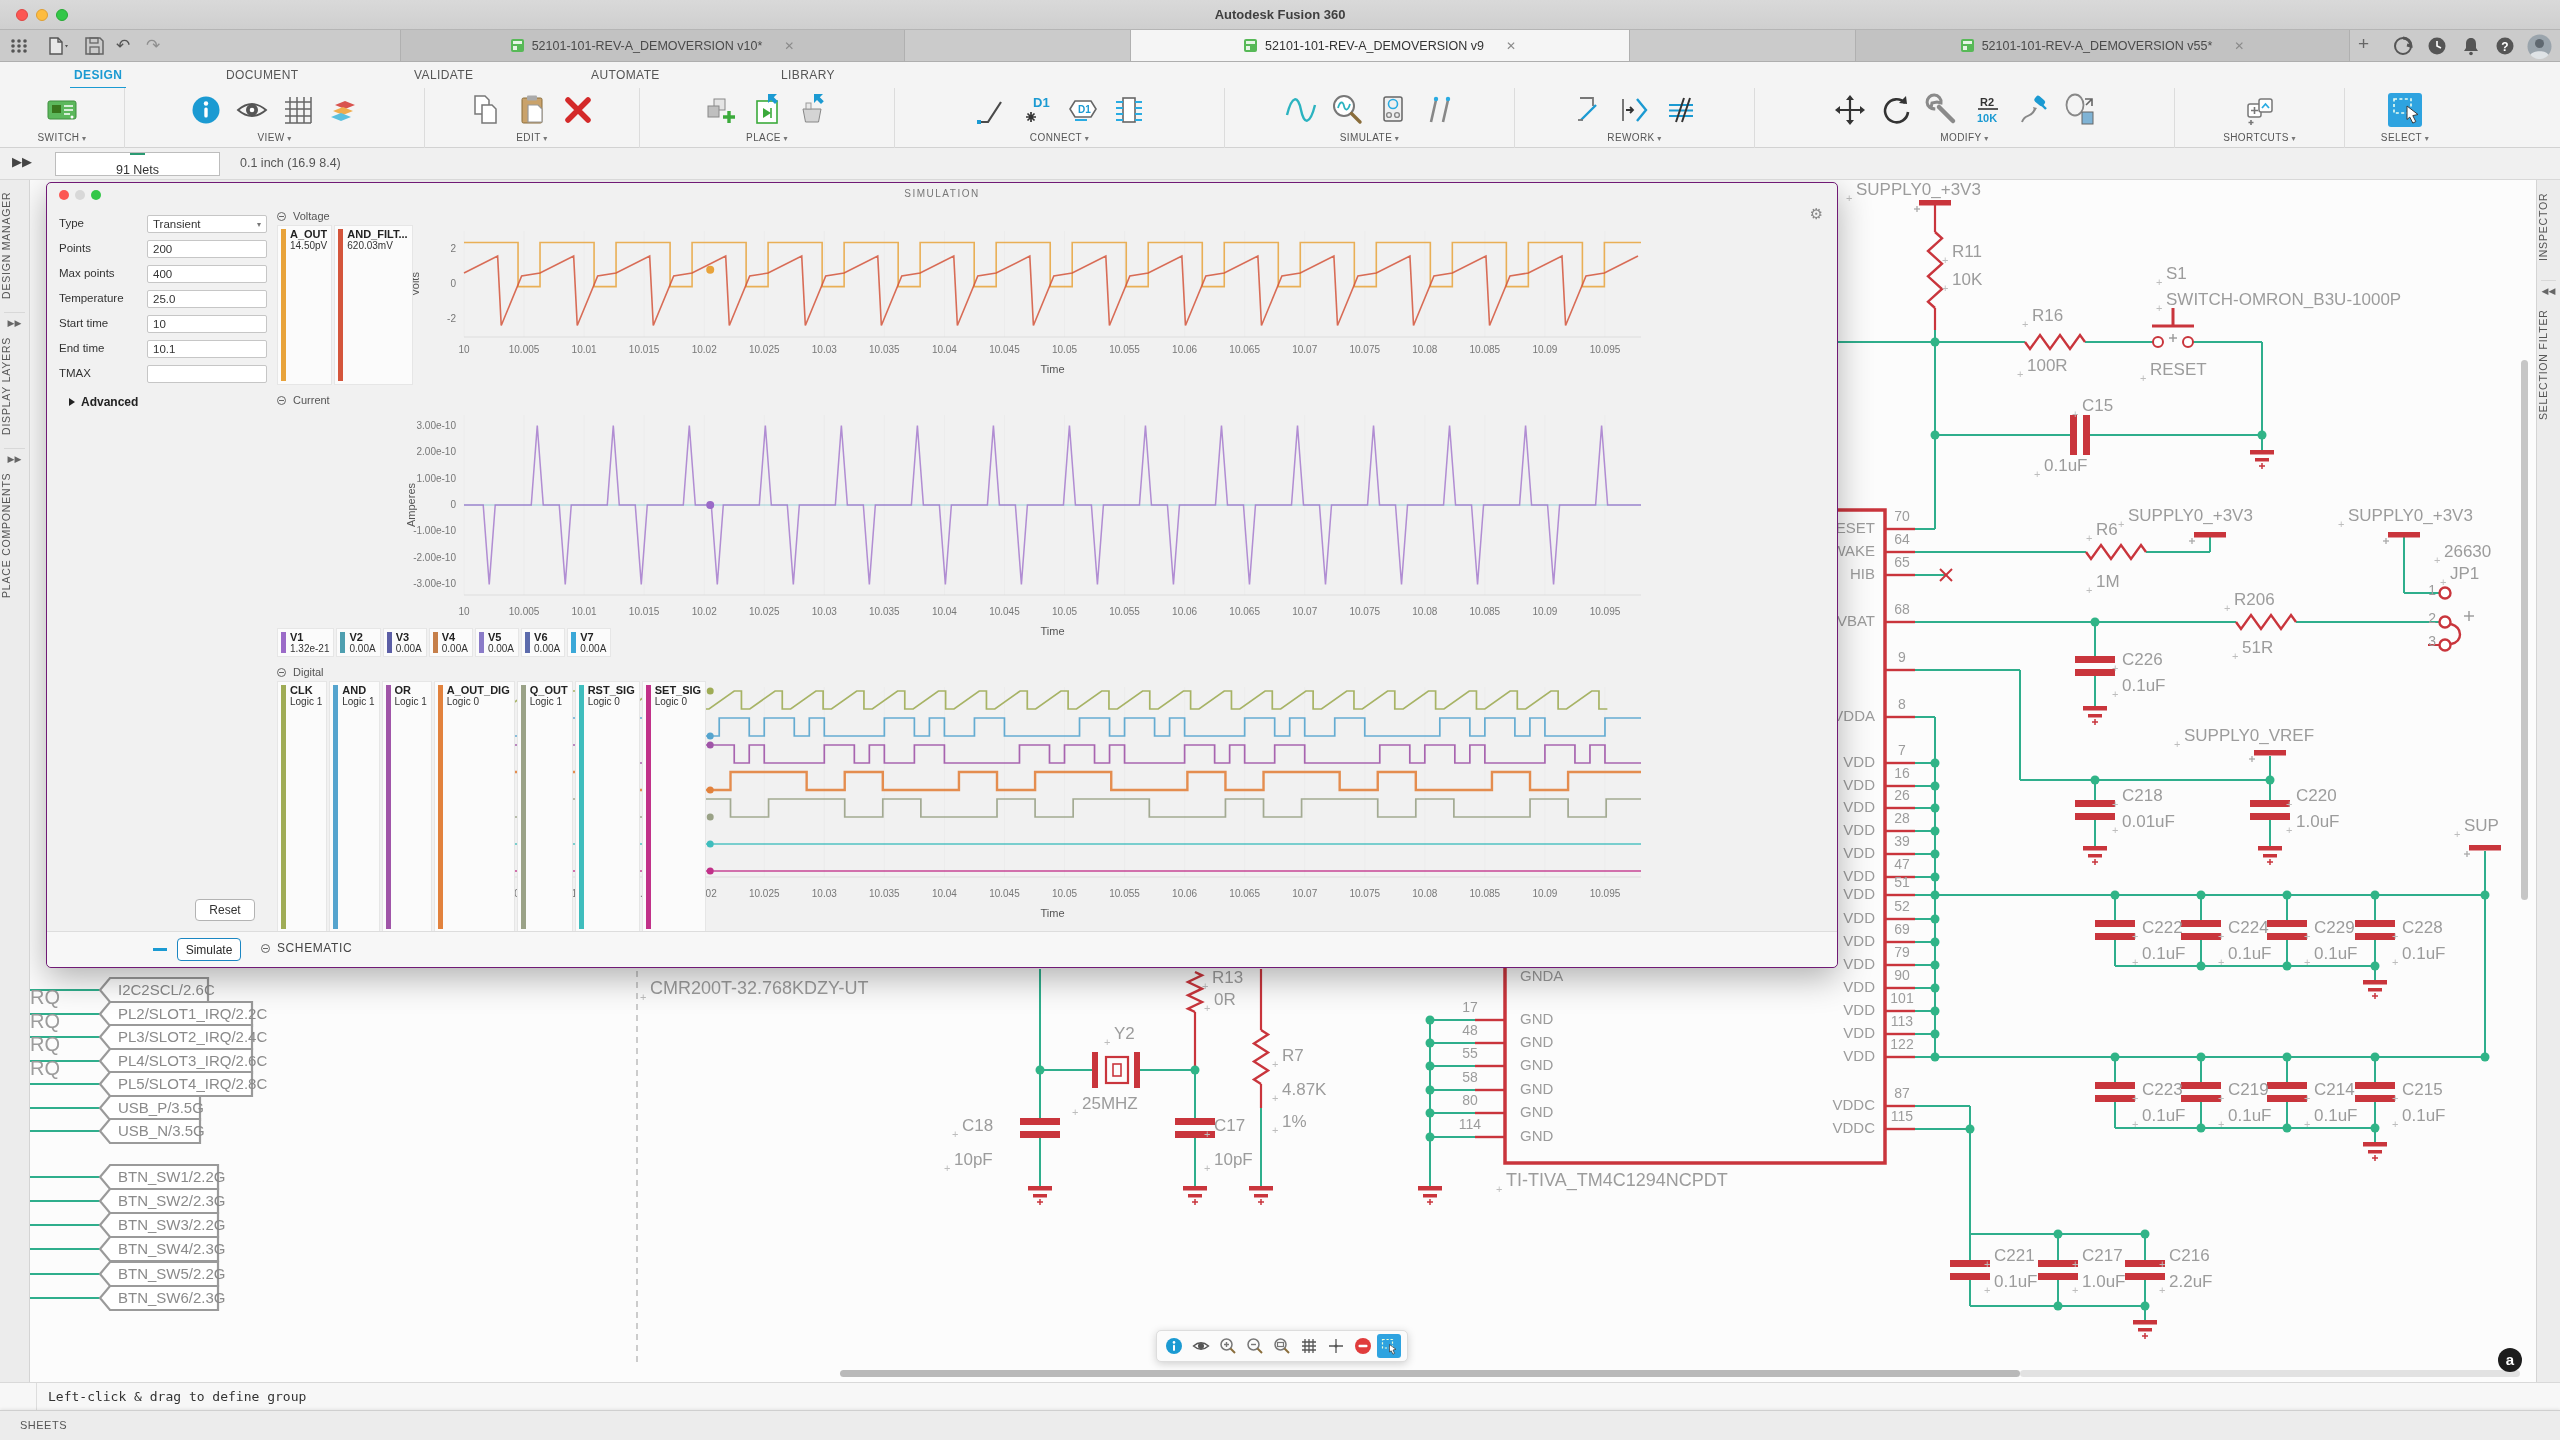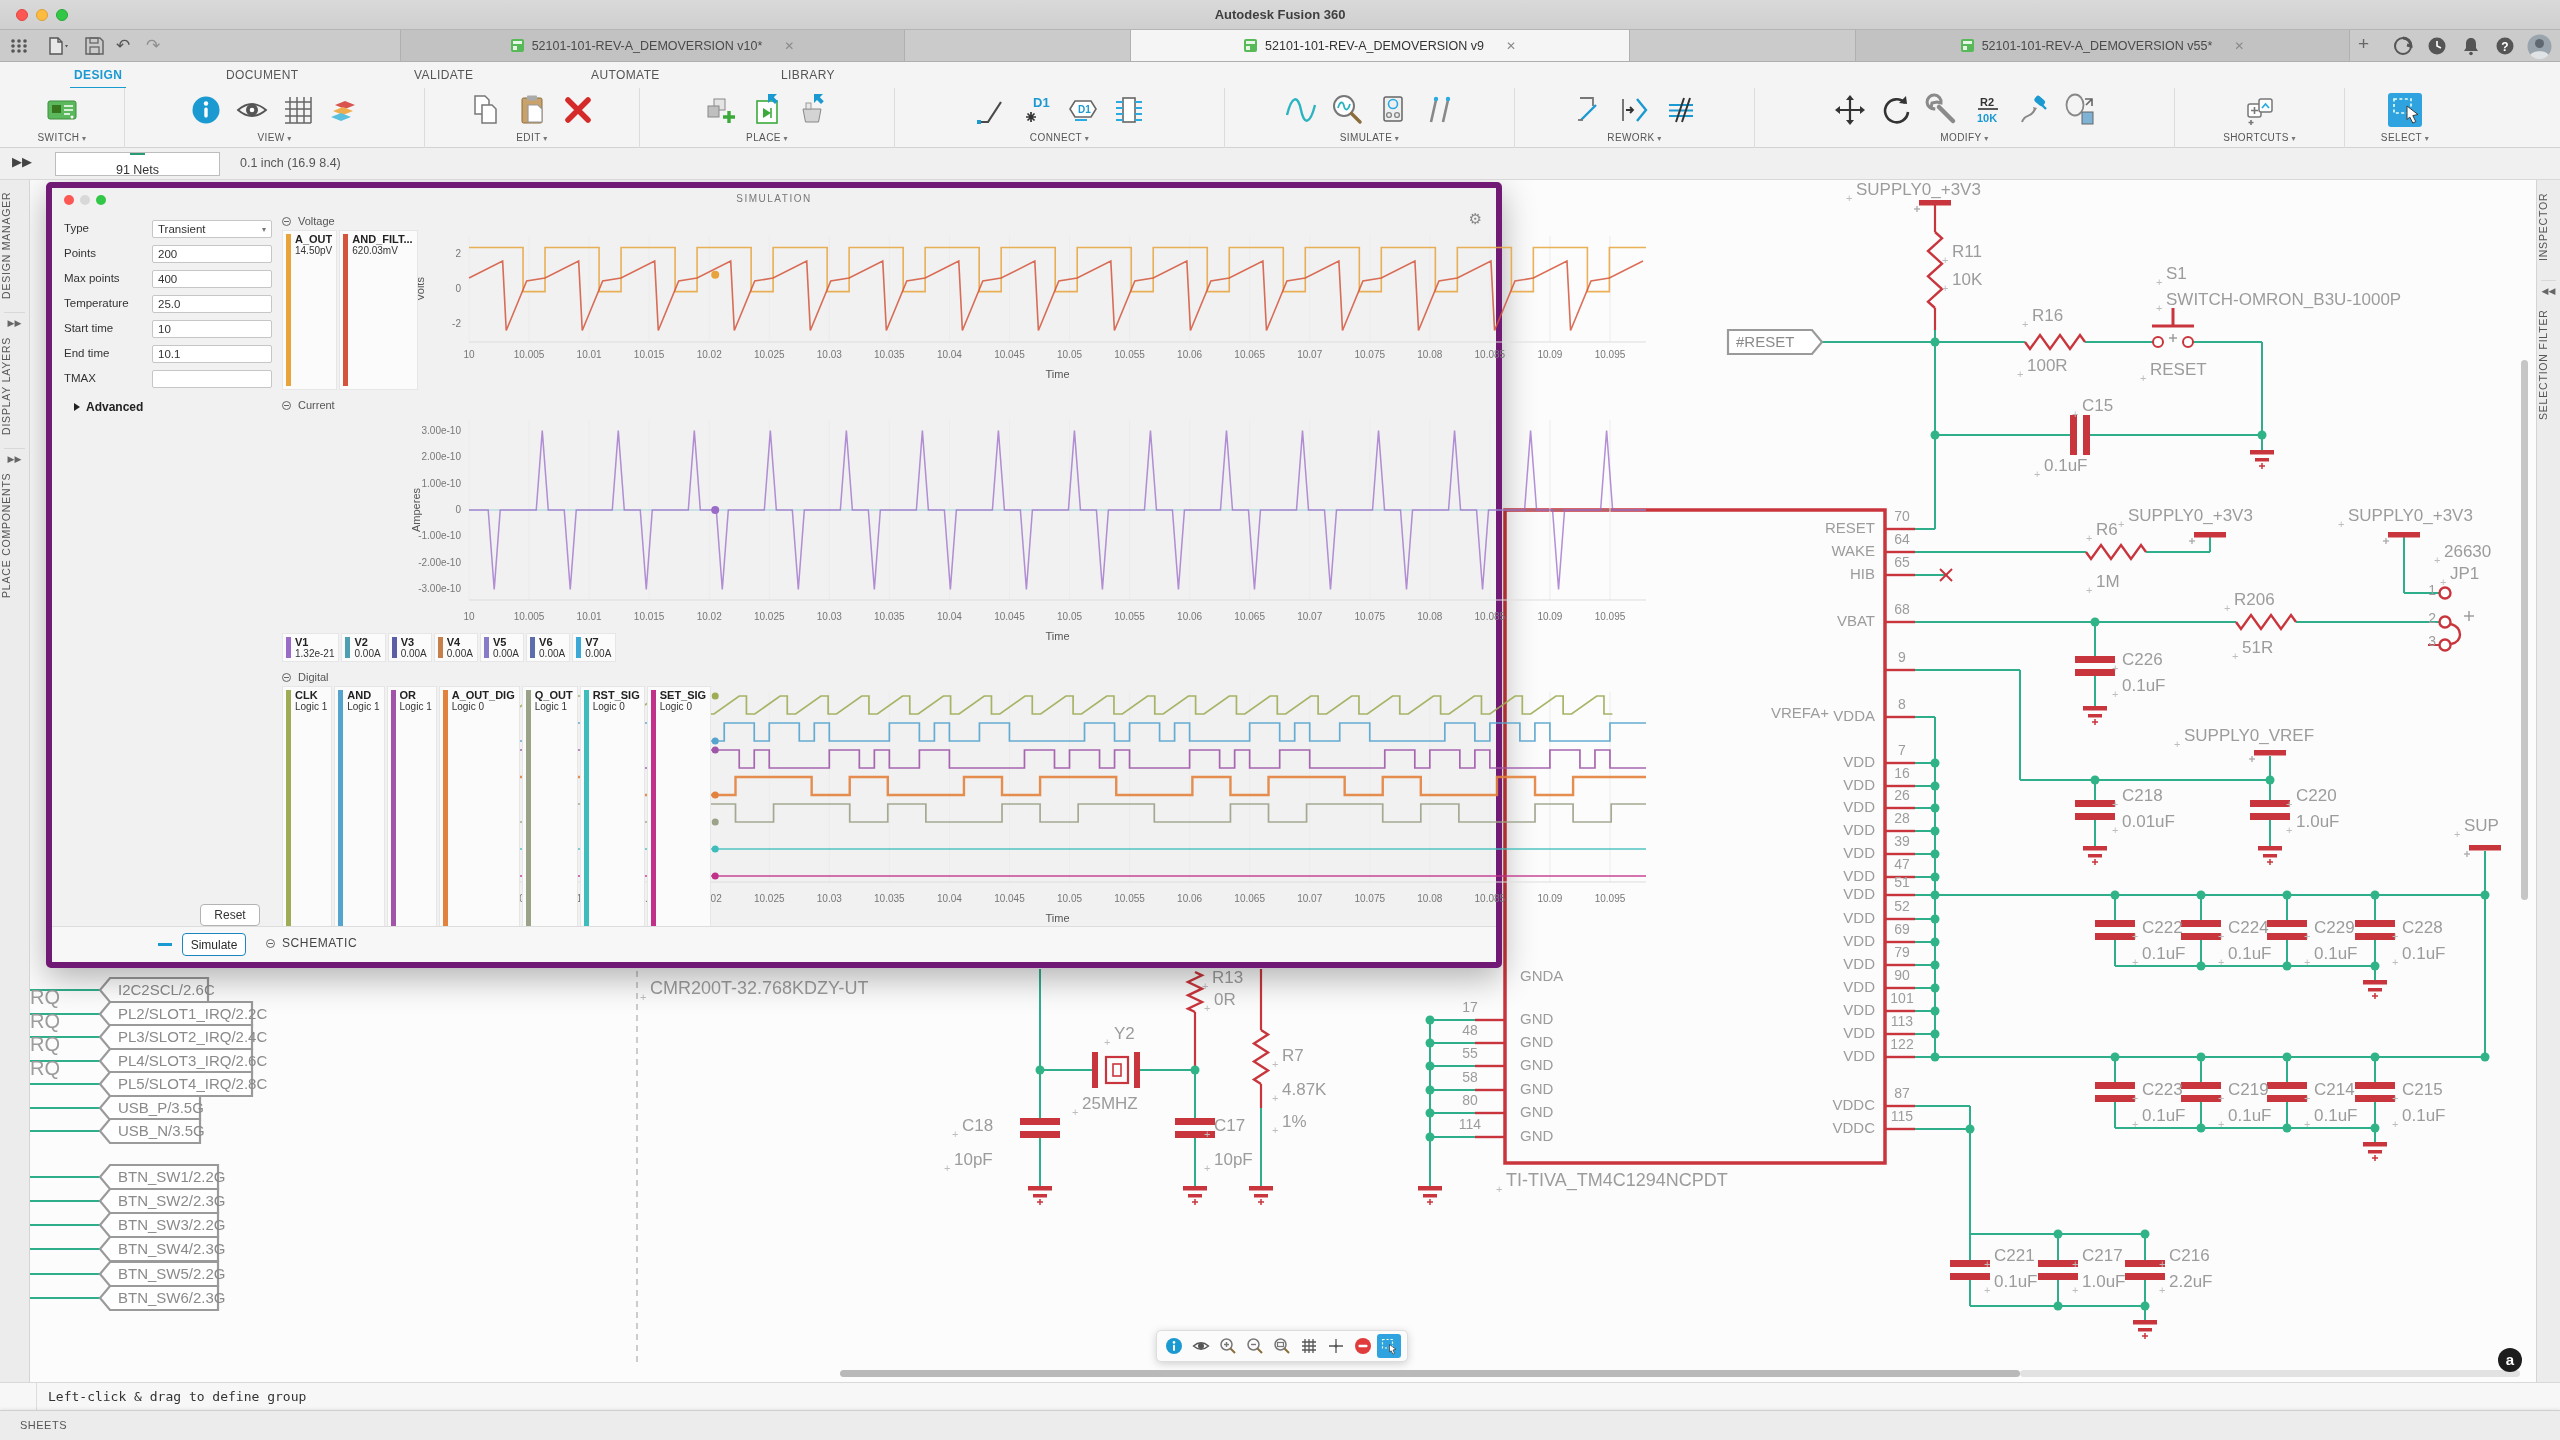--- a/index.html
+++ b/index.html
@@ -66,22 +66,22 @@
   
   #canvas { position:absolute; left:30px; top:180px; width:2506px; height:1202px;
     background:#fcfcfc; overflow:hidden; }
   #schem-labels { position:absolute; left:0; top:0; width:100%; height:100%; }
   .slabel { position:absolute; font-size:17px; color:#9c9c9c; white-space:nowrap; }
   .slabel:before { content:"+"; position:absolute; left:-10px; bottom:-4px; font-size:11px; color:#bdbdbd; }
   .pinnum { position:absolute; font-size:14px; color:#9c9c9c; width:44px; text-align:center; }
   .pinname { position:absolute; font-size:15px; color:#9c9c9c; }
 
   
-  #sim-panel { position:absolute; left:16px; top:2px; width:1456px; height:786px;
-    background:#f1f1f1; border:6px solid #701a75; border-radius:5px;
+  #sim-panel { position:absolute; left:16px; top:2px; width:1792px; height:786px;
+    background:#f1f1f1; border:1px solid #701a75; border-radius:5px;
     box-shadow:0 10px 34px rgba(0,0,0,.3); }
   #sim-title { position:absolute; left:0; right:0; top:5px; text-align:center;
     font-size:10px; letter-spacing:1.5px; color:#777; }
   .mini-dot { position:absolute; top:7px; width:10px; height:10px; border-radius:50%; }
   .prow { position:absolute; left:12px; height:18px; font-size:11.5px; color:#333; }
   .pinput { position:absolute; left:100px; width:120px; height:18px; background:#fff;
     border:1px solid #c6c6c6; border-radius:2px; font-size:11.5px; color:#333; padding:0 5px;
     display:flex; align-items:center; }
   .pinput.sel:after { content:"▾"; margin-left:auto; font-size:8px; color:#777; }
   #adv-row { position:absolute; left:22px; font-size:12px; color:#222; font-weight:bold; }

